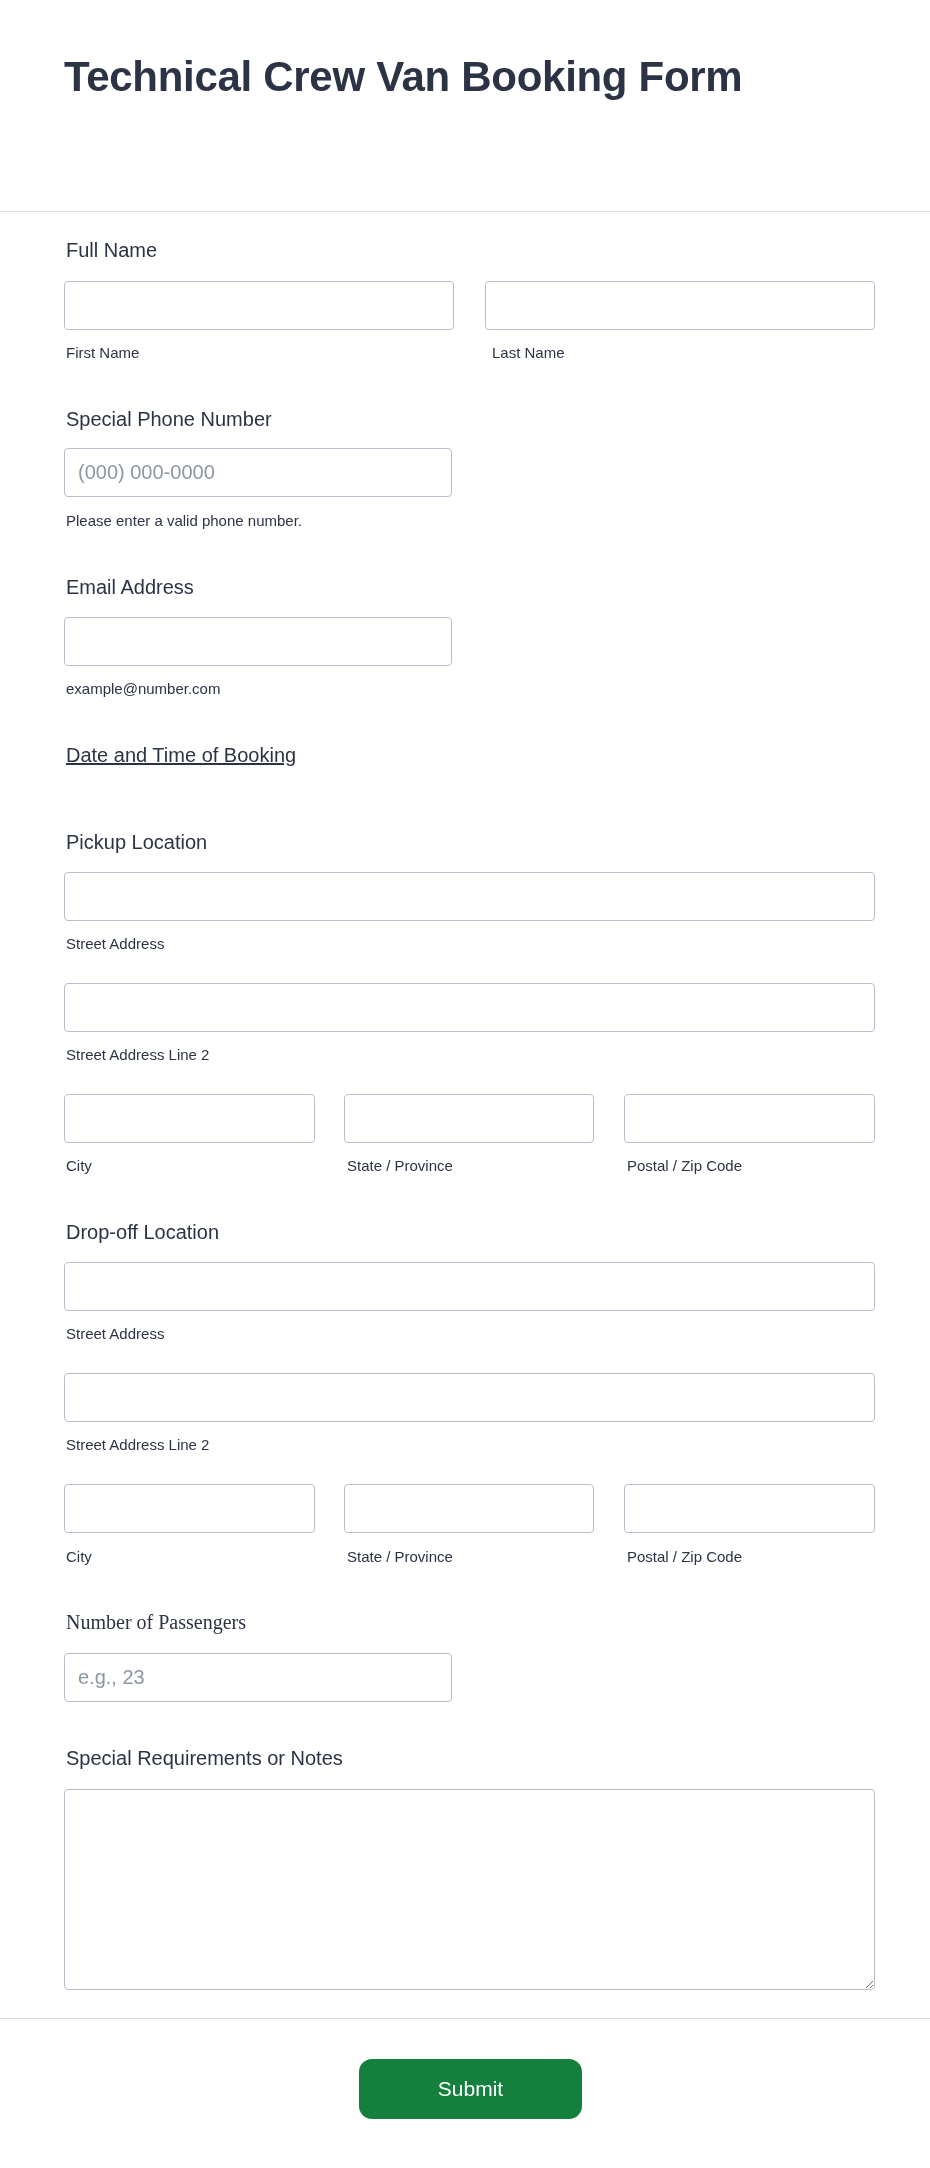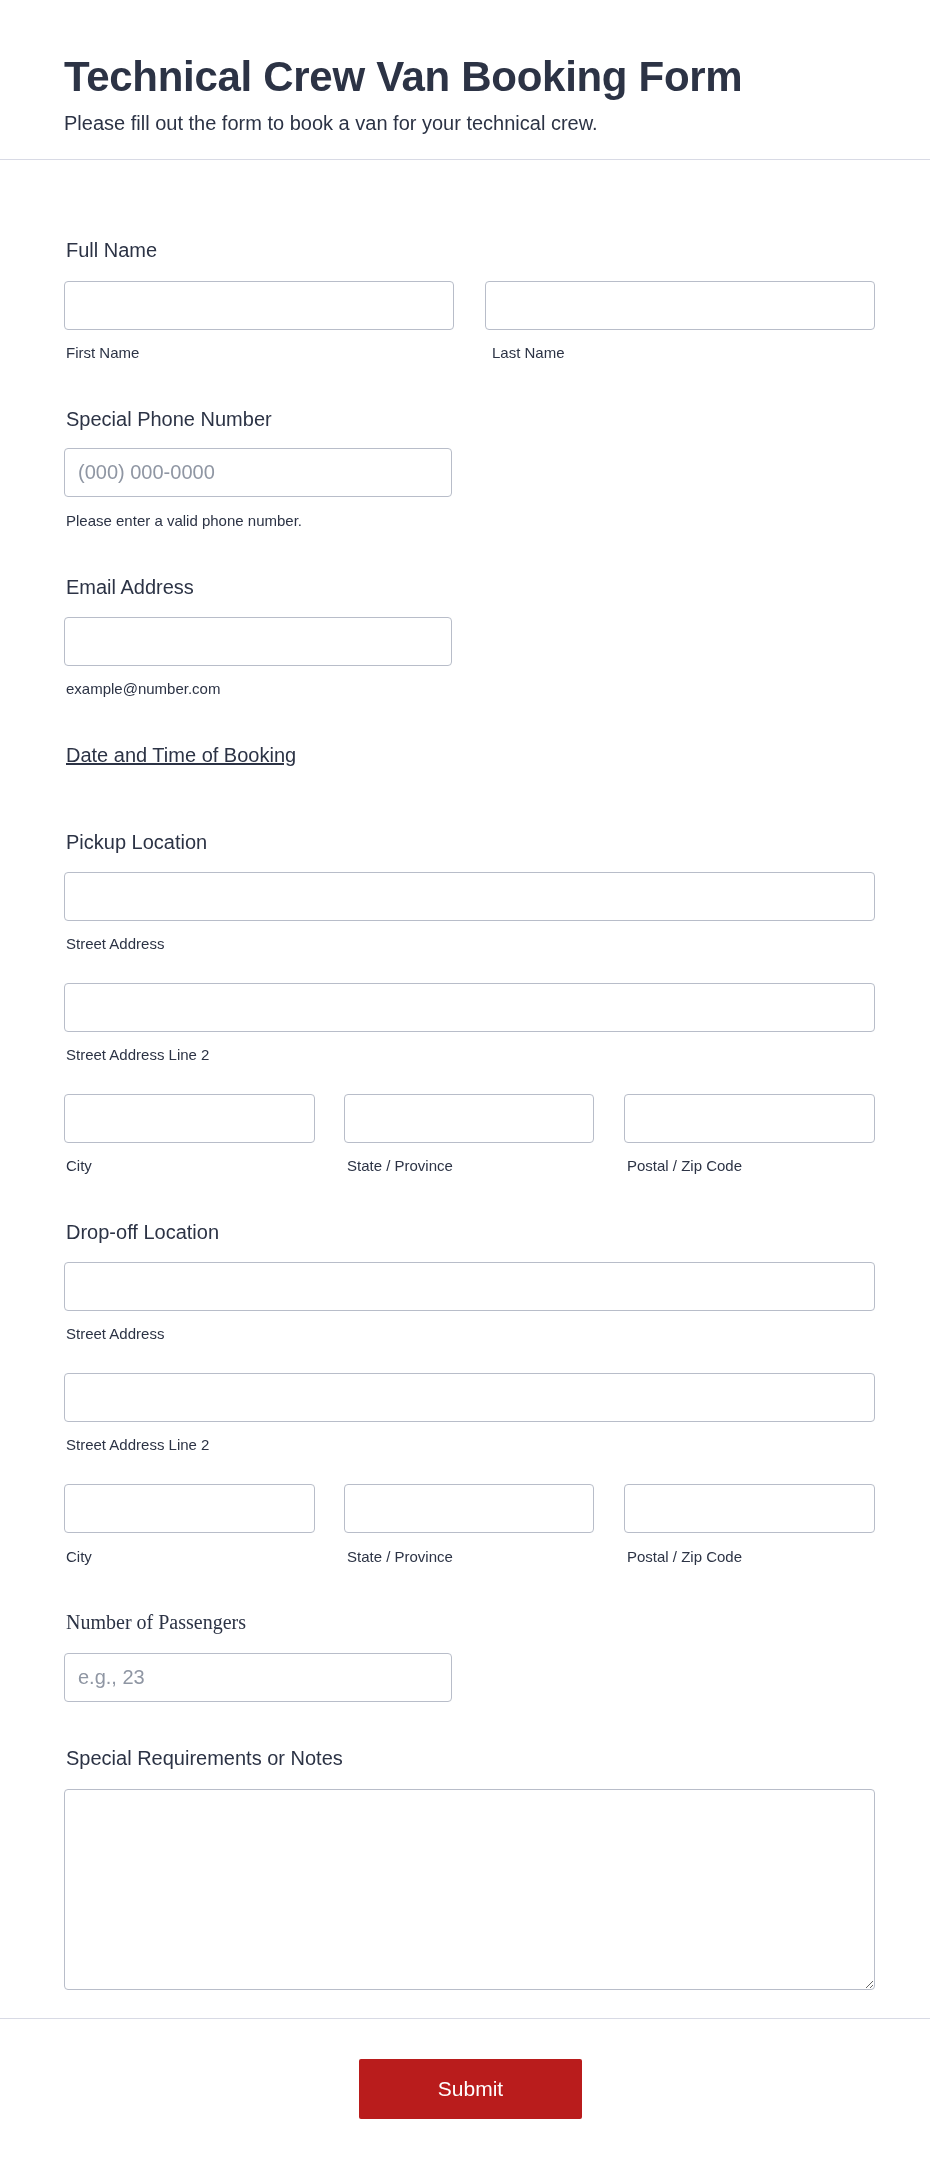--- a/index.html
+++ b/index.html
@@ -1,43 +1,42 @@
 <!DOCTYPE html>
 <html><head>
   <meta charset="utf-8">
   <style>
     * { box-sizing: border-box; margin: 0; padding: 0; }
     html, body { width: 930px; background: #ffffff; }
     body { font-family: "Liberation Sans", "DejaVu Sans", sans-serif; color: #2c3345; }
     .page { width: 930px; min-height: 2168px; position: relative; background: #fff; }
 
-    .header { padding: 52px 64px 0 64px; height: 160px; border-bottom: 1px solid #d8dae5; }
+    .header { padding: 52px 64px 0 64px; height: 212px; border-bottom: 1px solid #d8dae5; }
     .title { font-size: 42px; font-weight: bold; color: #2c3345; line-height: 50px; letter-spacing: -0.3px; }
     .subtitle { font-size: 20px; color: #2c3345; margin-top: 8px; line-height: 26px; }
 
     .form { padding: 0 64px; position: relative; }
     .label { position: absolute; left: 66px; font-size: 20px; color: #2c3345; line-height: 26px; }
     .sublabel { position: absolute; font-size: 15px; color: #2c3345; line-height: 20px; }
     .input { position: absolute; height: 49px; border: 1px solid #b8bdc9; border-radius: 4px; background: #fff;
              font-family: "Liberation Sans", sans-serif; font-size: 20px; color: #2c3345; padding: 5px 13px; outline: none; }
     .input::placeholder { color: #8f96a3; }
     textarea.input { resize: both; padding: 12px; }
 
     .footer { position: absolute; left: 0; top: 2018px; width: 930px; height: 150px; border-top: 1px solid #d8dae5; }
-    .submit { position: absolute; left: 359px; top: 40px; width: 223px; height: 60px; background: #b91c1c; color: #fff;
-              border: none; border-radius: 2px; font-family: "Liberation Sans", sans-serif; font-size: 21px; cursor: pointer; }
+    .submit { position: absolute; left: 359px; top: 40px; width: 223px; height: 60px; background: #15803d; color: #fff;
+              border: none; border-radius: 13px; font-family: "Liberation Sans", sans-serif; font-size: 21px; cursor: pointer; }
   </style>
 </head>
 <body>
 
 <div class="page">
 
   <div class="header">
     <h1 class="title">Technical Crew Van Booking Form</h1>
-    <div class="subtitle">Please fill out the form to book a van for your technical crew.</div>
   </div>
 
   <div class="form" style="position:absolute;left:0;top:0;width:930px;height:2018px;">
 
     <div class="label" style="top:237px;">Full Name</div>
     <input class="input" style="left: 64px; top: 281px; width: 390px;" type="text" value="">
     <input class="input" style="left: 485px; top: 281px; width: 390px;" type="text" value="">
     <div class="sublabel" style="left:66px;top:343px;">First Name</div>
     <div class="sublabel" style="left:492px;top:343px;">Last Name</div>
 

